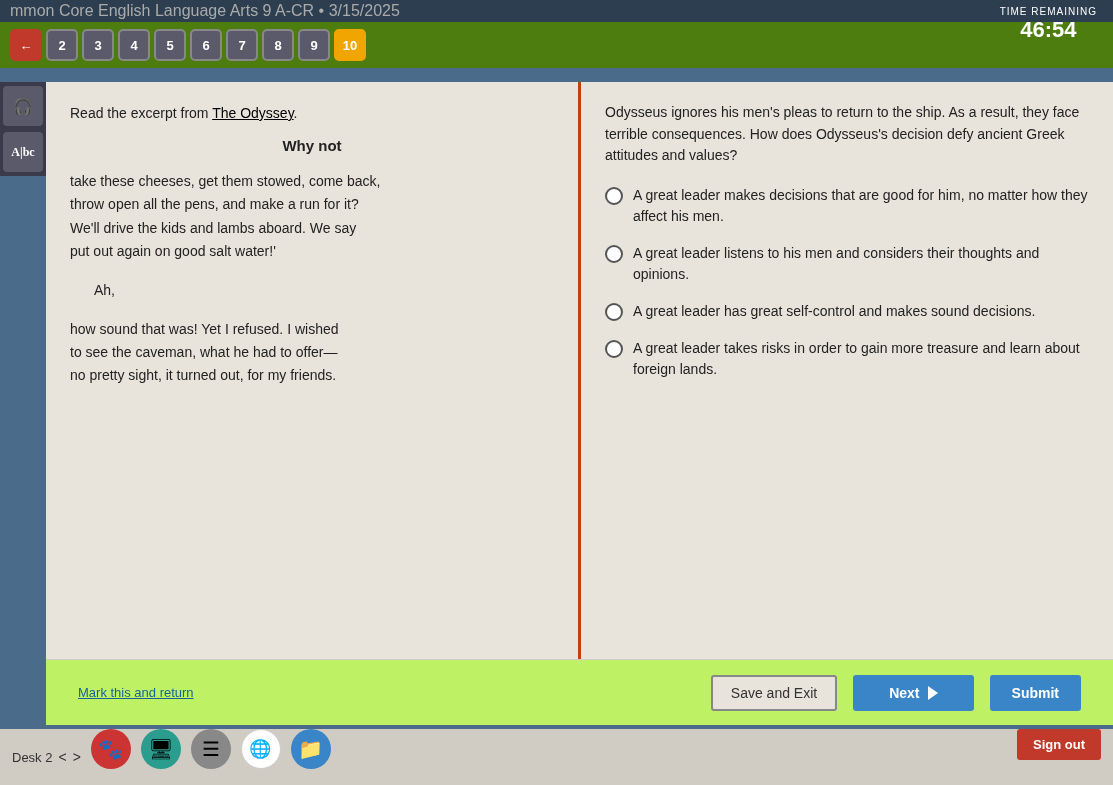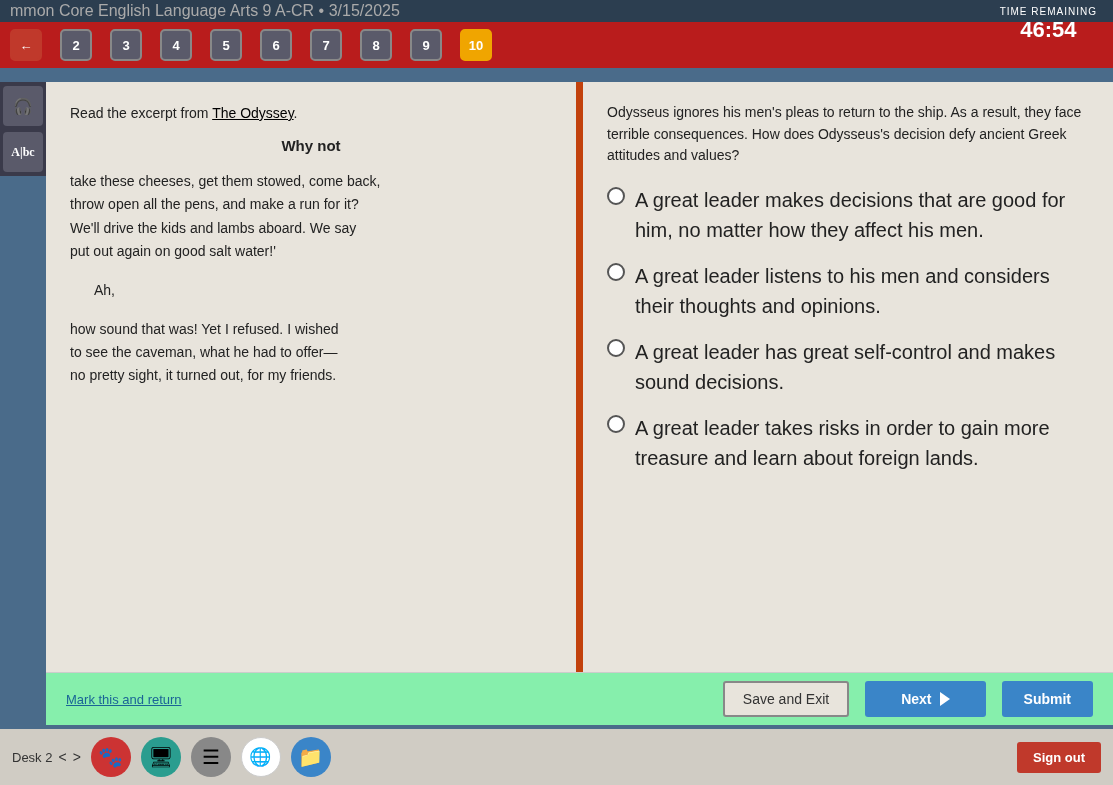--- a/index.html
+++ b/index.html
@@ -25,25 +25,25 @@
       letter-spacing: 1px;
       text-transform: uppercase;
     }
     .timer-value {
       font-size: 22px;
       font-weight: bold;
     }
 
     
     .nav-row {
-      background: #b91c1c;
+      background: #4d7c0f;
       padding: 6px 10px;
       display: flex;
       align-items: center;
-      gap: 18px;
+      gap: 4px;
       height: 46px;
     }
     .nav-btn {
       width: 32px;
       height: 32px;
       border-radius: 5px;
       border: 2px solid #888;
       background: #5a5a6a;
       color: white;
       font-size: 13px;
@@ -106,21 +106,21 @@
       flex: 1;
       display: flex;
       gap: 0;
       overflow: hidden;
     }
 
     
     .passage-panel {
       flex: 1;
       padding: 20px 24px;
-      border-right: 7px solid #c2410c;
+      border-right: 3px solid #c2410c;
       overflow-y: auto;
       font-size: 14px;
       color: #222;
       line-height: 1.6;
     }
 
     .passage-header {
       font-size: 14px;
       margin-bottom: 10px;
     }
@@ -175,33 +175,33 @@
     .radio-circle {
       width: 18px;
       height: 18px;
       border-radius: 50%;
       border: 2px solid #555;
       flex-shrink: 0;
       margin-top: 2px;
       background: white;
     }
     .option-text {
-      font-size: 20px;
+      font-size: 14px;
       line-height: 1.5;
     }
 
     
     .bottom-bar {
-      height: 53px;
-      background: #86efac;
+      height: 66px;
+      background: #bef264;
       border-top: 1px solid #ccc;
       display: flex;
       align-items: center;
       justify-content: space-between;
-      padding: 0 20px;
+      padding: 0 32px;
     }
 
     .mark-return-link {
       color: #1a6496;
       text-decoration: underline;
       font-size: 13px;
       cursor: pointer;
     }
 
     .bottom-buttons {
@@ -257,21 +257,20 @@
 
     
     .taskbar {
       position: absolute;
       bottom: 0;
       left: 0;
       right: 0;
       height: 56px;
       background: #d0ccc4;
       display: flex;
-      align-items: center;
       padding: 0 12px;
       gap: 10px;
     }
 
     .taskbar-desk {
       display: flex;
       align-items: center;
       gap: 6px;
       font-size: 13px;
       color: #333;

